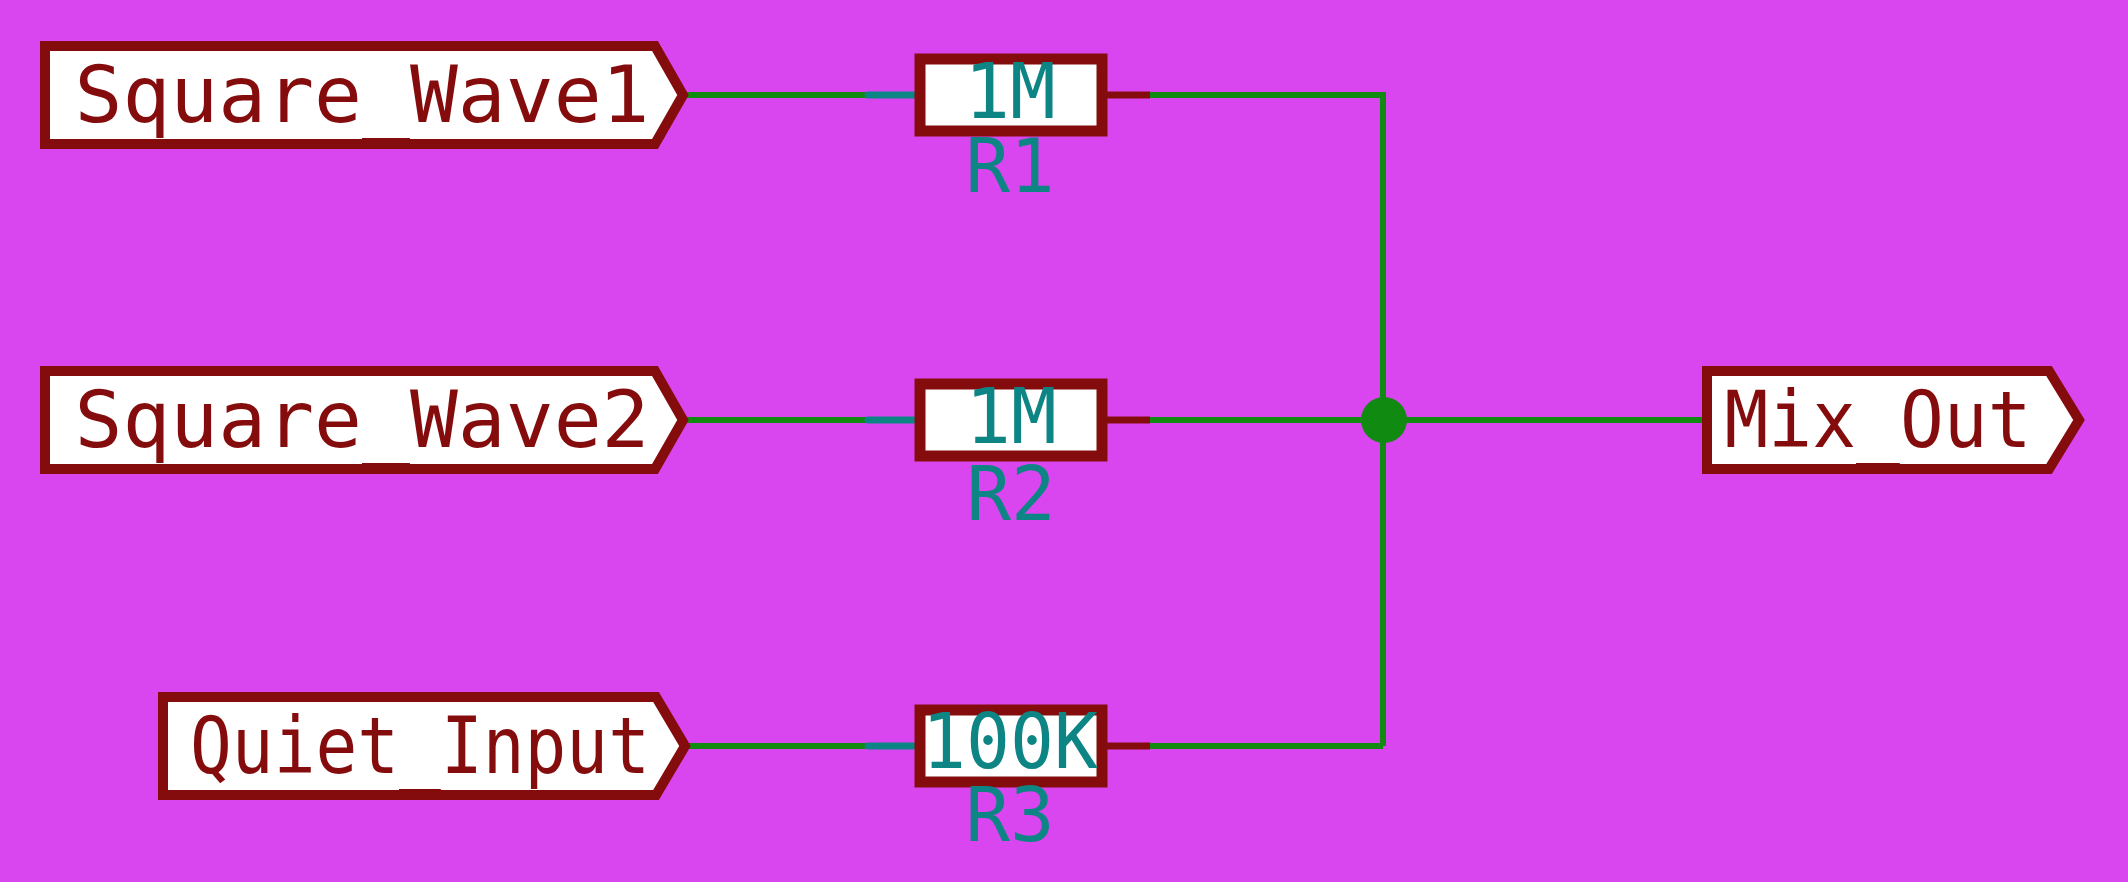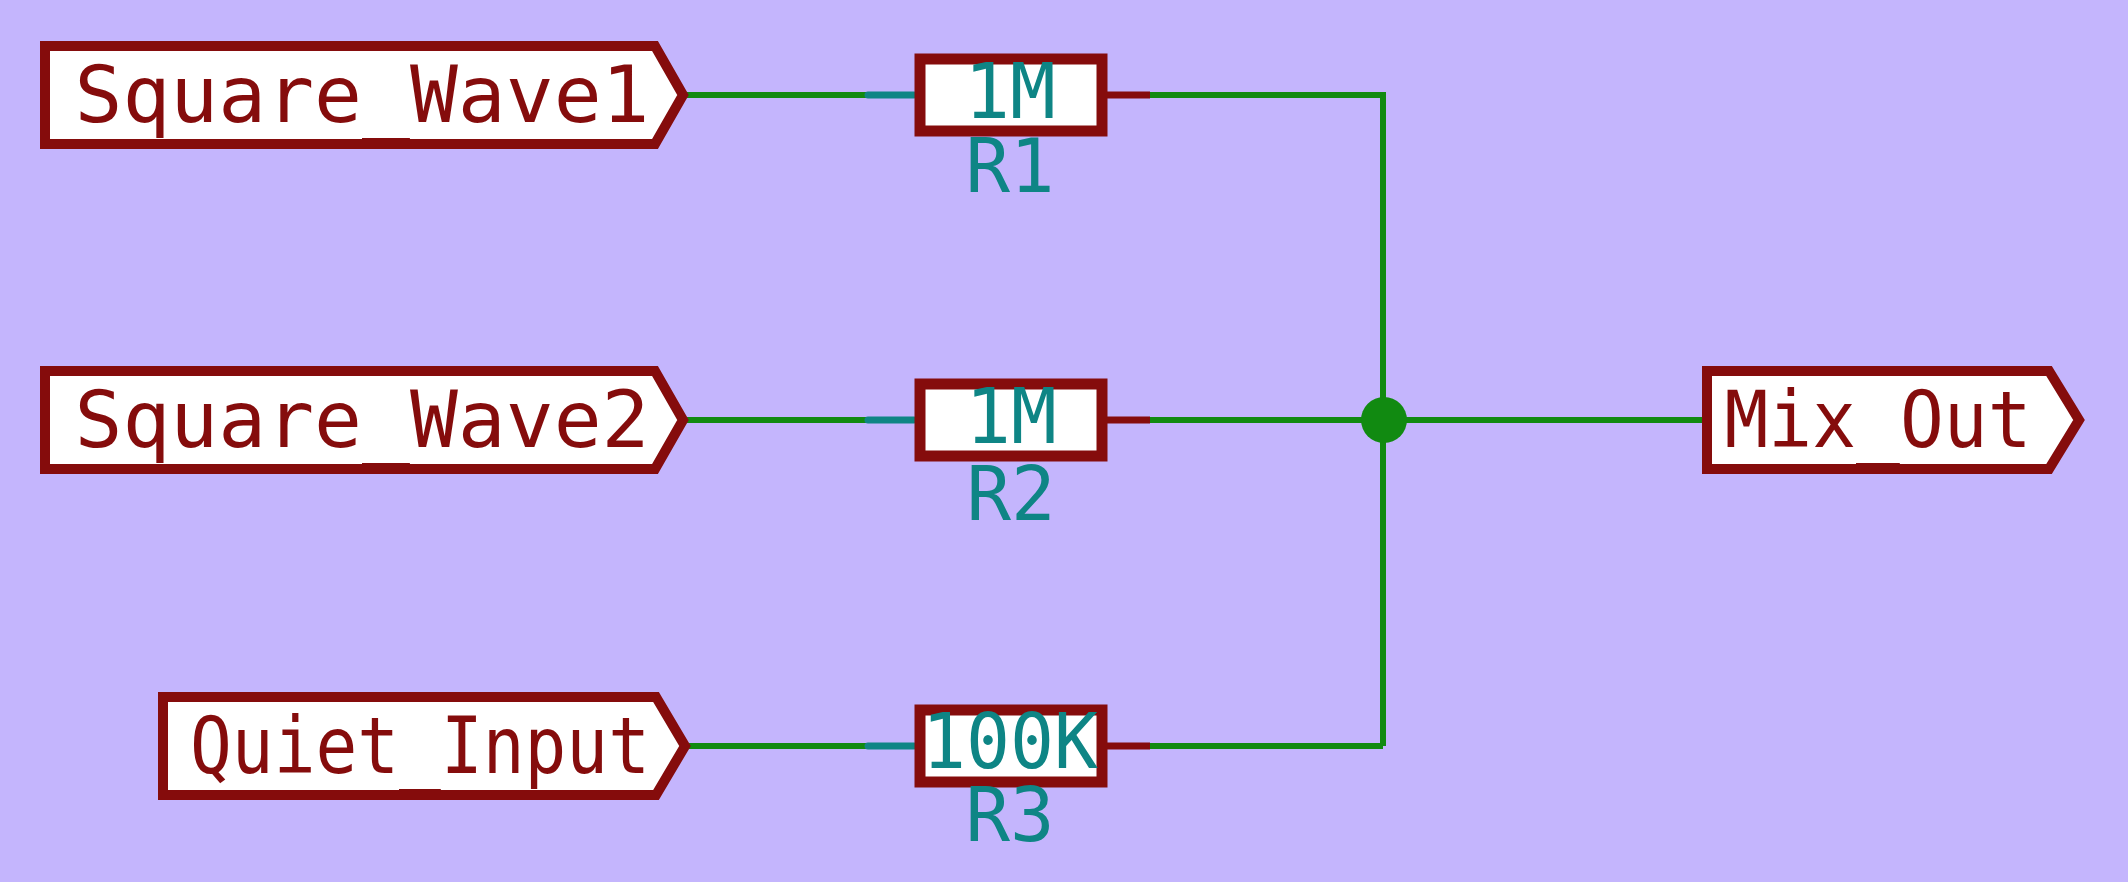--- a/index.html
+++ b/index.html
@@ -4,21 +4,21 @@
 <style>
   html, body {
     margin: 0;
     padding: 0;
     background: #ffffff;
   }
   #canvas {
     position: relative;
     width: 2128px;
     height: 882px;
-    background: #c4b5fd;
+    background: #d946ef;
     font-family: "DejaVu Sans Mono", "Liberation Mono", monospace;
   }
   svg { display: block; }
 
   .wire {
     stroke: #118a11;
     stroke-width: 6;
     fill: none;
     stroke-linecap: butt;
     stroke-linejoin: miter;

